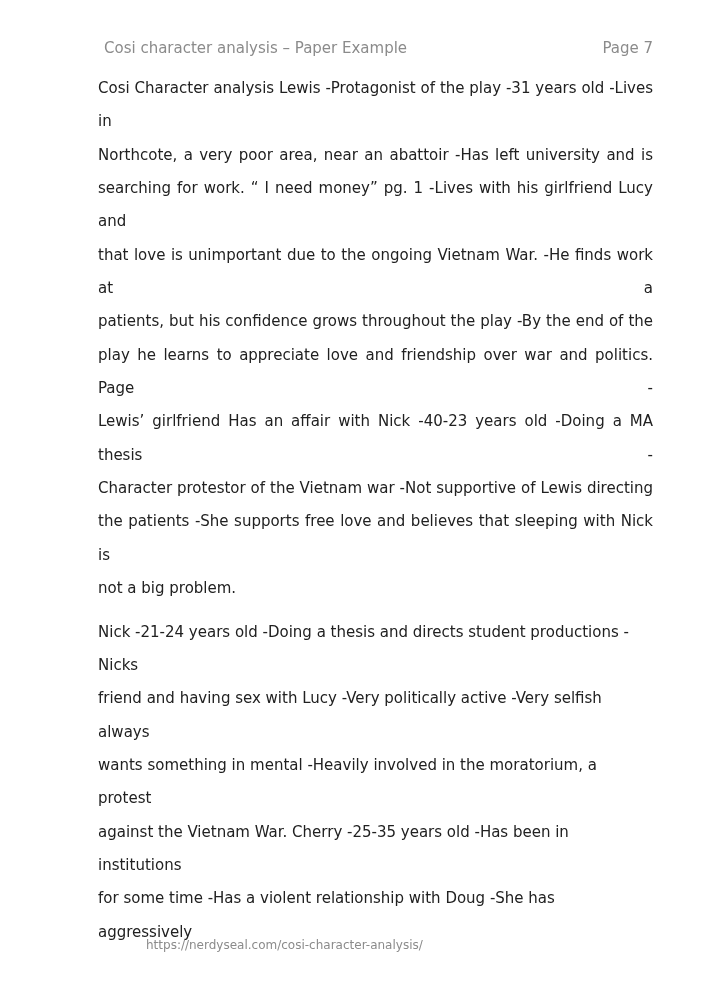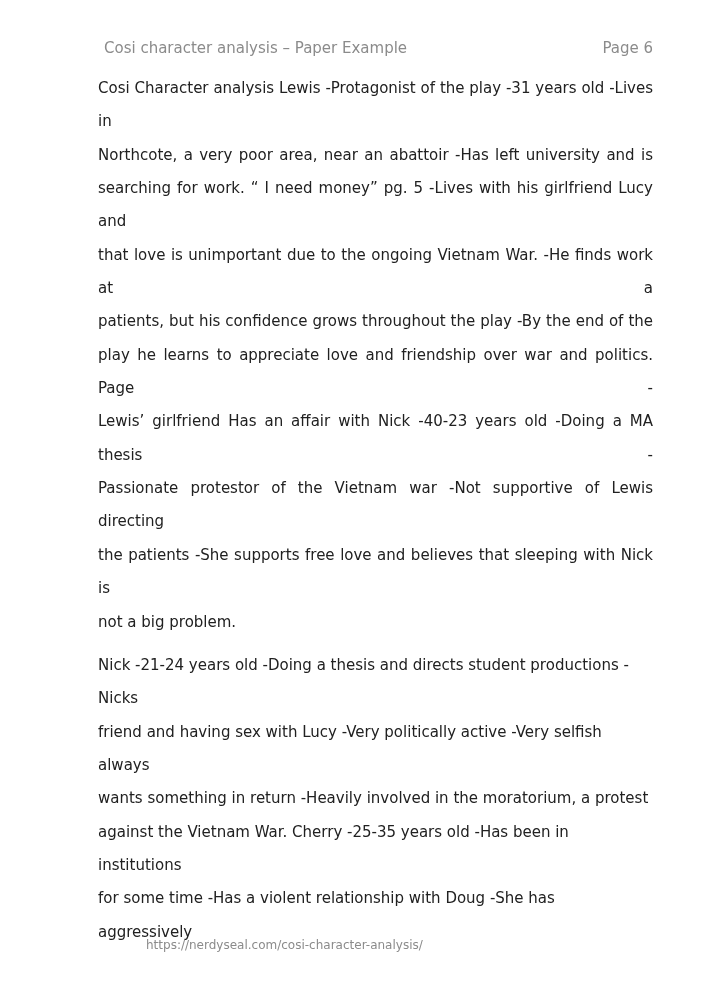--- a/index.html
+++ b/index.html
@@ -68,40 +68,40 @@
     color: #8b8b8b;
   }
 </style>
 </head>
 <body>
 
 <div class="page">
 
   <div class="header">
     <span class="header-title">Cosi character analysis – Paper Example</span>
-    <span class="header-page">Page 6</span>
+    <span class="header-page">Page 7</span>
   </div>
 
   <div class="content">
     <div class="para para-justified">
         <div class="line">Cosi Character analysis Lewis -Protagonist of the play -31 years old -Lives in</div>
         <div class="line">Northcote, a very poor area, near an abattoir -Has left university and is</div>
-        <div class="line">searching for work. “ I need money” pg. 5 -Lives with his girlfriend Lucy and</div>
+        <div class="line">searching for work. “ I need money” pg. 1 -Lives with his girlfriend Lucy and</div>
         <div class="line">that love is unimportant due to the ongoing Vietnam War. -He finds work at a</div>
         <div class="line">patients, but his confidence grows throughout the play -By the end of the</div>
         <div class="line">play he learns to appreciate love and friendship over war and politics. Page -</div>
         <div class="line">Lewis’ girlfriend Has an affair with Nick -40-23 years old -Doing a MA thesis -</div>
-        <div class="line">Passionate protestor of the Vietnam war -Not supportive of Lewis directing</div>
+        <div class="line">Character protestor of the Vietnam war -Not supportive of Lewis directing</div>
         <div class="line">the patients -She supports free love and believes that sleeping with Nick is</div>
         <div class="line">not a big problem.</div>
       </div>
     <div class="para para-left">
         <div class="line">Nick -21-24 years old -Doing a thesis and directs student productions -Nicks</div>
         <div class="line">friend and having sex with Lucy -Very politically active -Very selfish always</div>
-        <div class="line">wants something in return -Heavily involved in the moratorium, a protest</div>
+        <div class="line">wants something in mental -Heavily involved in the moratorium, a protest</div>
         <div class="line">against the Vietnam War. Cherry -25-35 years old -Has been in institutions</div>
         <div class="line">for some time -Has a violent relationship with Doug -She has aggressively</div>
       </div>
   </div>
 
   <div class="footer">
     <span class="footer-url">https://nerdyseal.com/cosi-character-analysis/</span>
   </div>
 
 </div>

